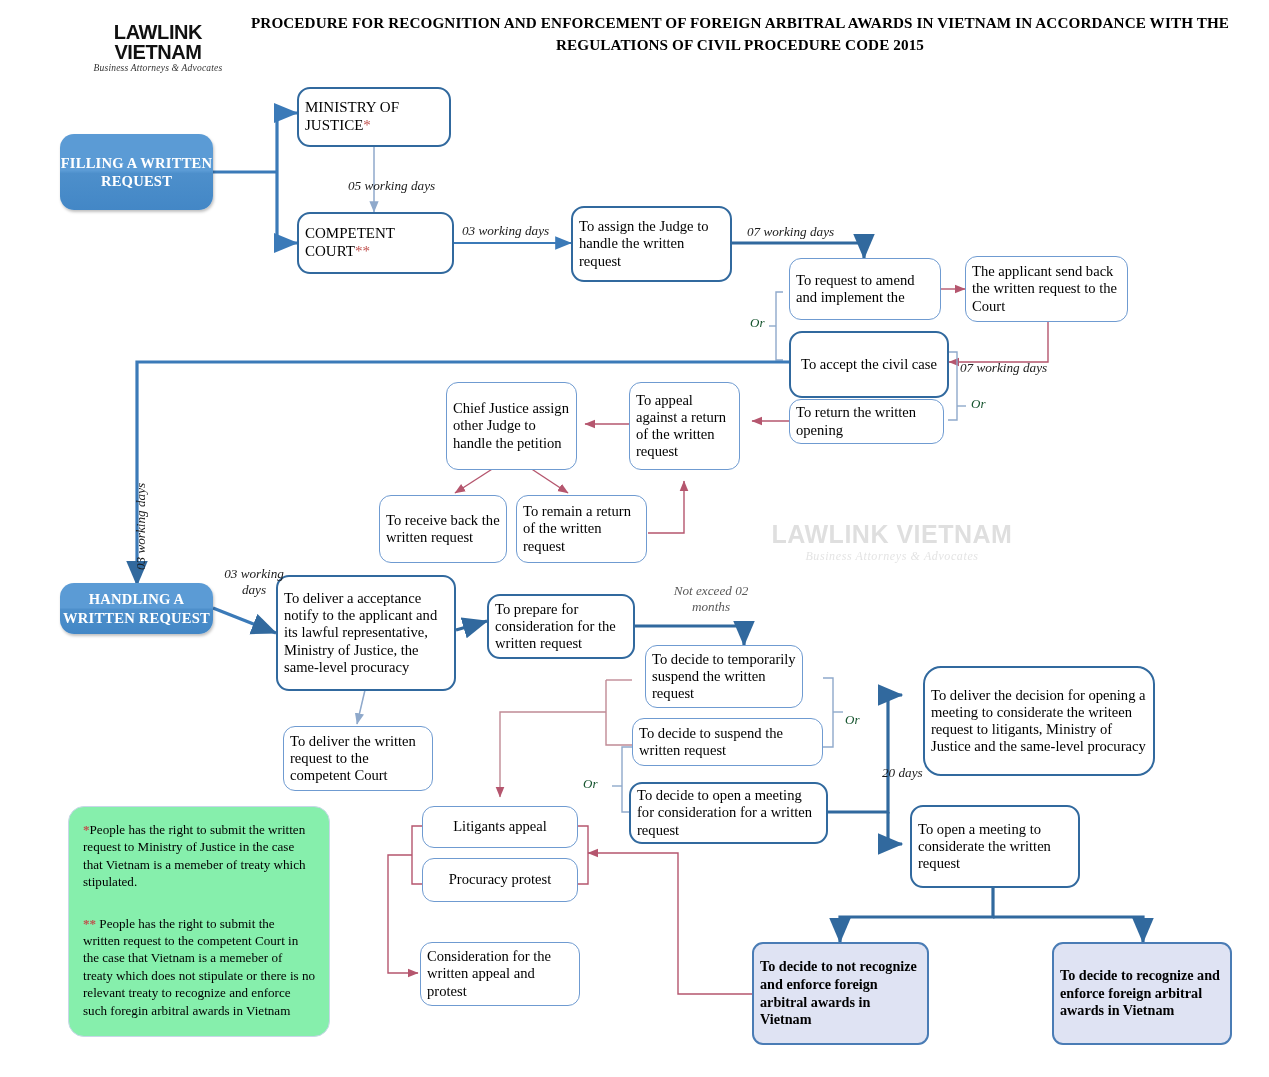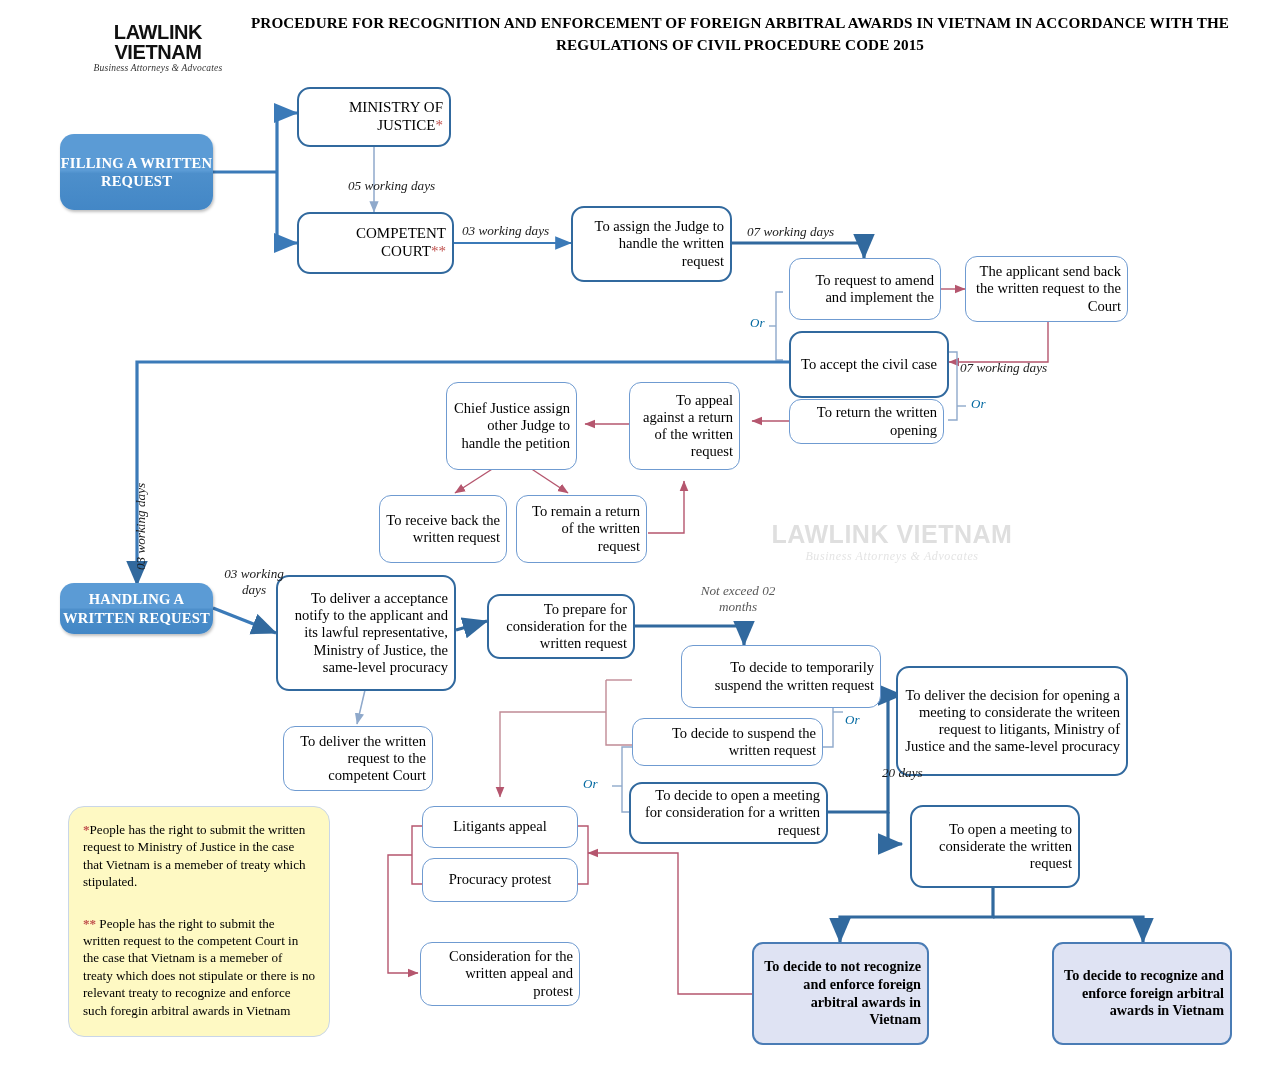--- a/index.html
+++ b/index.html
@@ -22,51 +22,51 @@
   
   #watermark{position:absolute;left:752px;top:522px;width:280px;text-align:center;
              opacity:.45;}
   #watermark .w1{font-family:"Liberation Sans",sans-serif;font-weight:bold;font-size:25px;
                  color:#b9b9b9;letter-spacing:.5px;line-height:1;}
   #watermark .w2{font-family:"Liberation Serif",serif;font-style:italic;font-size:12px;
                  color:#c2c2c2;margin-top:2px;letter-spacing:.6px;}
 
   
   .box{position:absolute;box-sizing:border-box;display:flex;align-items:center;
-       justify-content:center;text-align:right;border-radius:12px;background:#fff;
+       justify-content:center;text-align:left;border-radius:12px;background:#fff;
        border:1.3px solid #6f9bd1;font-size:14.6px;line-height:1.18;padding:9px 6px;z-index:5;}
   .box.thick{border:2.6px solid #31699e;border-radius:13px;}
   .box.caps{font-size:15px;}
 
   
   .stage{position:absolute;box-sizing:border-box;display:flex;align-items:center;
          justify-content:center;text-align:center;border-radius:14px;
          background:linear-gradient(180deg,#5b9bd5 0%,#5b9bd5 48%,#4d8fcb 52%,#4387c6 100%);
          color:#ffffff;font-weight:bold;font-size:14.6px;line-height:1.25;
          box-shadow:1px 2px 3px rgba(0,0,0,.25);letter-spacing:.2px;z-index:6;}
 
   
   .final{background:#dfe3f3;border:2.2px solid #4a7cb5;font-weight:bold;font-size:14.2px;
          line-height:1.25;border-radius:11px;}
 
   
   .note{position:absolute;box-sizing:border-box;border:1.1px solid #c9d6e8;border-radius:16px;
-        background:#fef9c3;font-size:13.1px;line-height:1.33;padding:14px 14px 12px 14px;
+        background:#86efac;font-size:13.1px;line-height:1.33;padding:14px 14px 12px 14px;
         text-align:left;z-index:5;}
   .note .ast{color:#c0504d;font-weight:bold;}
   .note p{margin:0;}
   .note p.second{margin-top:24px;}
 
   .red{color:#c0504d;}
 
   
   .lbl{position:absolute;font-style:italic;font-size:13.2px;color:#1a1a1a;z-index:7;
        white-space:nowrap;text-align:center;line-height:1.2;}
   .lbl.multi{white-space:normal;width:60px;}
-  .lbl.or{font-size:13px;color:#0369a1;}
+  .lbl.or{font-size:13px;color:#14532d;}
   .lbl.grey{color:#595959;}
   .lbl.vert{transform:rotate(-90deg);transform-origin:left top;}
 
   svg.wires{position:absolute;left:0;top:0;width:1269px;height:1077px;z-index:1;
             pointer-events:none;}
 </style>
 </head>
 <body>
 
 <div class="canvas">
@@ -193,27 +193,27 @@
   <div class="box" style="left:379px;top:495px;width:128px;height:68px;">To receive back the written request</div>
 
   <div class="box" style="left:516px;top:495px;width:131px;height:68px;">To remain a return of the written request</div>
 
   <div class="box thick" style="left:276px;top:575px;width:180px;height:116px;">To deliver a acceptance notify to the applicant and its lawful representative, Ministry of Justice, the same-level procuracy</div>
 
   <div class="box" style="left:283px;top:726px;width:150px;height:65px;">To deliver the written request to the competent Court</div>
 
   <div class="box thick" style="left:487px;top:594px;width:148px;height:65px;">To prepare for consideration for the written request</div>
 
-  <div class="box" style="left:645px;top:645px;width:200px;height:63px;margin-left:36px;">To decide to temporarily suspend the written request</div>
+  <div class="box" style="left:645px;top:645px;width:158px;height:63px;">To decide to temporarily suspend the written request</div>
 
   <div class="box" style="left:632px;top:718px;width:191px;height:48px;">To decide to suspend the written request</div>
 
   <div class="box thick" style="left:629px;top:782px;width:199px;height:62px;">To decide to open a meeting for consideration for a written request</div>
 
-  <div class="box thick" style="left:896px;top:666px;width:232px;height:110px;">To deliver the decision for opening a meeting to considerate the writeen request to litigants, Ministry of Justice and the same-level procuracy</div>
+  <div class="box thick" style="left:923px;top:666px;width:232px;height:110px;border-radius:18px;">To deliver the decision for opening a meeting to considerate the writeen request to litigants, Ministry of Justice and the same-level procuracy</div>
 
   <div class="box thick" style="left:910px;top:805px;width:170px;height:83px;">To open a meeting to considerate the written request</div>
 
   <div class="box" style="left:422px;top:806px;width:156px;height:42px;">Litigants appeal</div>
 
   <div class="box" style="left:422px;top:858px;width:156px;height:44px;">Procuracy protest</div>
 
   <div class="box" style="left:420px;top:942px;width:160px;height:64px;">Consideration for the written appeal and protest</div>
 
   <div class="box final" style="left:752px;top:942px;width:177px;height:103px;">To decide to not recognize and enforce foreign arbitral awards in Vietnam</div>
@@ -234,21 +234,21 @@
   <div class="lbl or" style="left:750px;top:315px;">Or</div>
 
   <div class="lbl" style="left:960px;top:360px;">07 working days</div>
 
   <div class="lbl or" style="left:971px;top:396px;">Or</div>
 
   <div class="lbl vert" style="left:133px;top:570px;">03 working days</div>
 
   <div class="lbl multi" style="left:224px;top:566px;">03 working days</div>
 
-  <div class="lbl multi grey" style="left:672px;top:583px;width:78px;margin-left:27px;">Not exceed 02 months</div>
+  <div class="lbl multi grey" style="left:672px;top:583px;width:78px;">Not exceed 02 months</div>
 
   <div class="lbl or" style="left:845px;top:712px;">Or</div>
 
   <div class="lbl or" style="left:583px;top:776px;">Or</div>
 
   <div class="lbl" style="left:838px;top:765px;margin-left:44px;">20 days</div>
 
 </div>
 
 </body></html>

